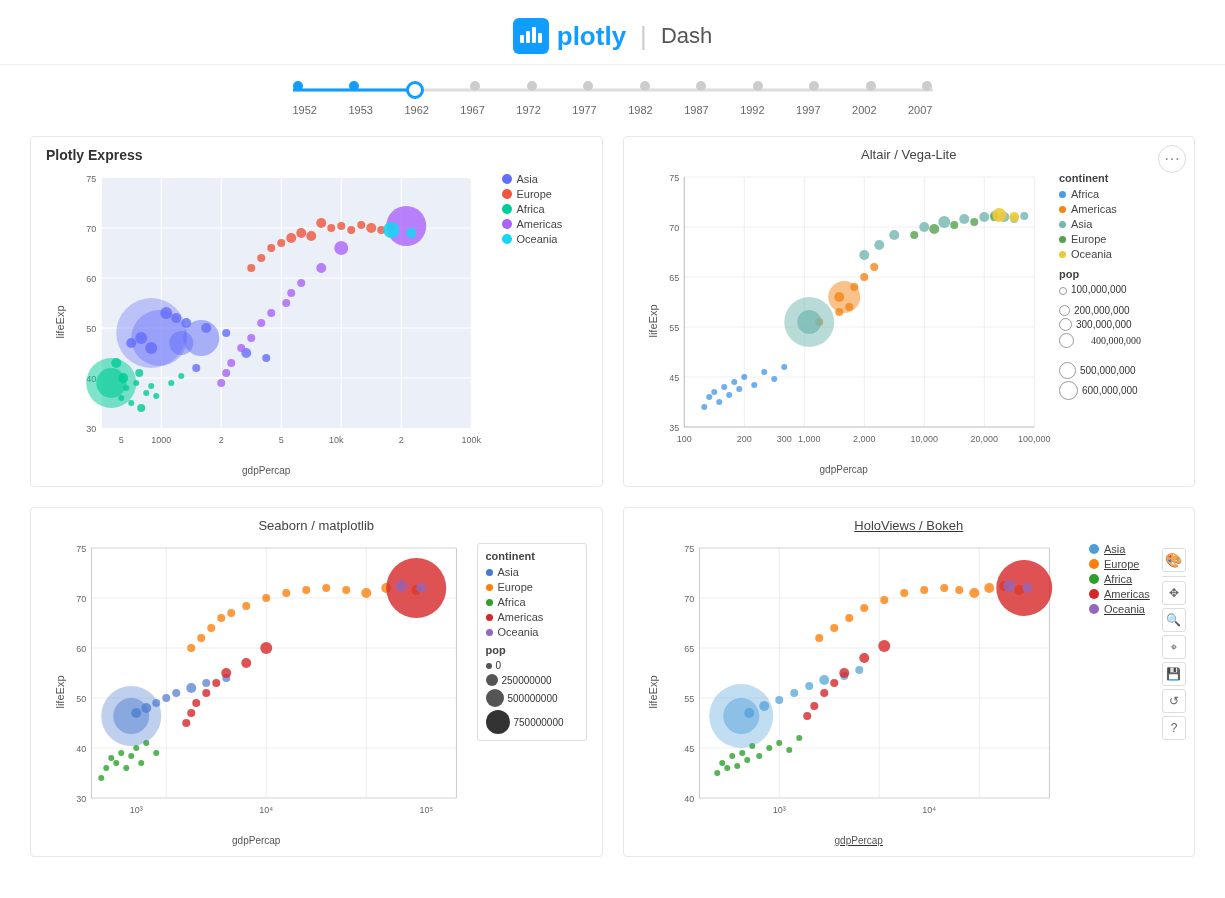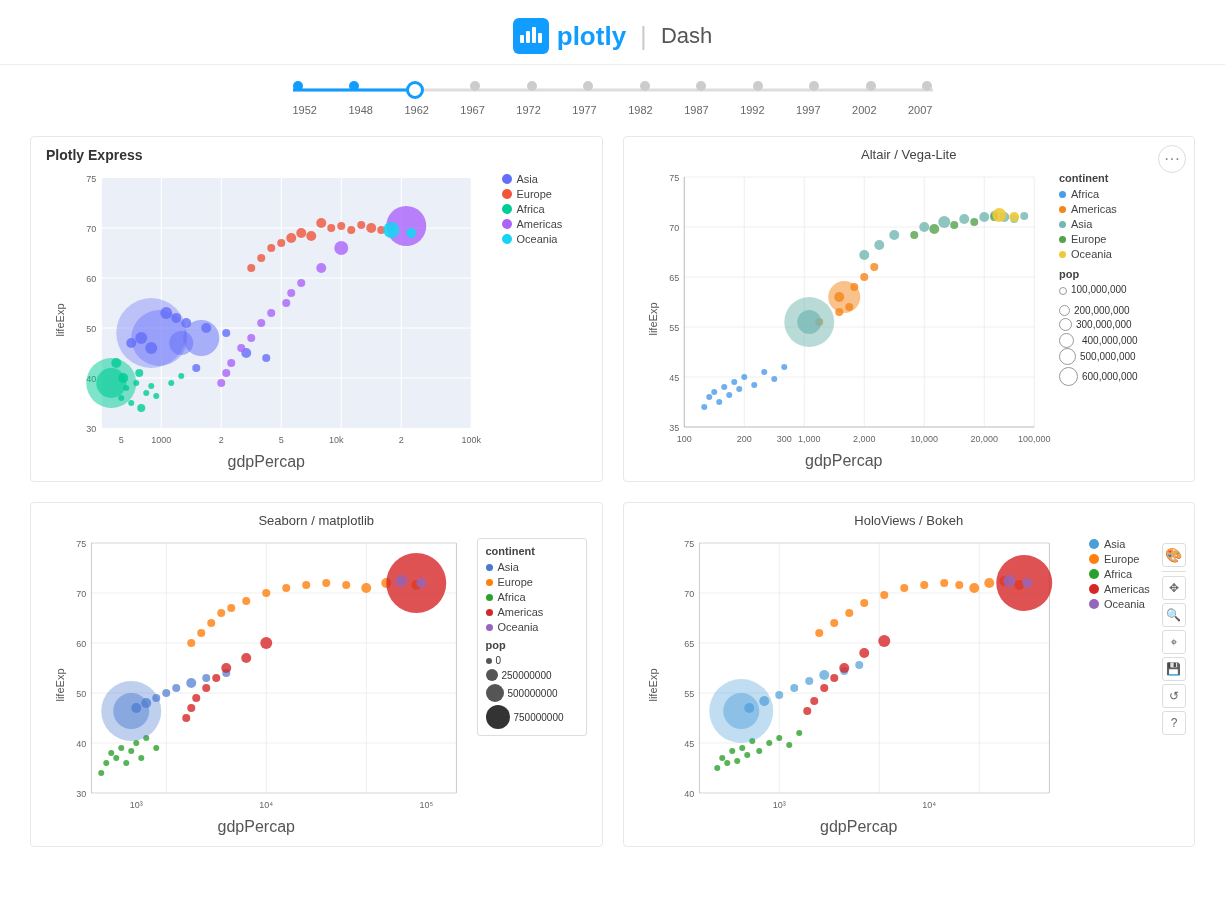--- a/index.html
+++ b/index.html
@@ -32,21 +32,21 @@
     .chart-title-left { text-align: left; font-size: 14px; font-weight: 600; color: #333; margin-bottom: 5px; padding-left: 5px; }
 
     .chart-inner { display: flex; position: relative; }
     .chart-legend { padding: 5px 10px; min-width: 100px; font-size: 11px; }
 
     .legend-title { font-weight: 700; font-size: 11px; margin-bottom: 4px; color: #444; }
     .legend-item { display: flex; align-items: center; gap: 5px; margin-bottom: 3px; font-size: 11px; color: #444; }
     .legend-dot { width: 10px; height: 10px; border-radius: 50%; flex-shrink: 0; }
     .legend-dot-sm { width: 7px; height: 7px; border-radius: 50%; flex-shrink: 0; }
 
-    .chart-axis-label-x { text-align: center; font-size: 16px; color: #555; margin-top: 2px; }
+    .chart-axis-label-x { text-align: center; font-size: 10px; color: #555; margin-top: 14px; }
     .chart-axis-label-y { position: absolute; left: 2px; top: 50%; transform: translateY(-50%) rotate(-90deg); font-size: 11px; color: #555; white-space: nowrap; }
 
     .more-btn { position: absolute; top: 8px; right: 8px; width: 28px; height: 28px; border-radius: 50%; border: 1px solid #ddd; background: white; cursor: pointer; display: flex; align-items: center; justify-content: center; font-size: 16px; color: #888; }
 
     .holoviews-tools { position: absolute; right: 8px; top: 40px; display: flex; flex-direction: column; gap: 3px; }
     .hv-tool { width: 24px; height: 24px; border: 1px solid #ddd; background: white; border-radius: 3px; display: flex; align-items: center; justify-content: center; font-size: 12px; cursor: pointer; color: #666; }
   </style>
 </head>
 <body>
 
@@ -80,21 +80,21 @@
       <div class="slider-dot"></div>
       <div class="slider-dot"></div>
       <div class="slider-dot"></div>
       <div class="slider-dot"></div>
       <div class="slider-dot"></div>
       <div class="slider-dot"></div>
     </div>
   </div>
   <div class="slider-labels">
     <span class="slider-label">1952</span>
-    <span class="slider-label">1948</span>
+    <span class="slider-label">1953</span>
     <span class="slider-label">1962</span>
     <span class="slider-label">1967</span>
     <span class="slider-label">1972</span>
     <span class="slider-label">1977</span>
     <span class="slider-label">1982</span>
     <span class="slider-label">1987</span>
     <span class="slider-label">1992</span>
     <span class="slider-label">1997</span>
     <span class="slider-label">2002</span>
     <span class="slider-label">2007</span>
@@ -355,21 +355,21 @@
             <span>100,000,000</span>
           </div>
           <div style="display:flex;align-items:center;gap:4px;margin-bottom:2px;">
             <div style="width:11px;height:11px;border-radius:50%;border:1px solid #999;background:white;"></div>
             <span>200,000,000</span>
           </div>
           <div style="display:flex;align-items:center;gap:4px;margin-bottom:2px;">
             <div style="width:13px;height:13px;border-radius:50%;border:1px solid #999;background:white;"></div>
             <span>300,000,000</span>
           </div>
-          <div style="display:flex;align-items:center;gap:8px;margin-bottom:0;">
+          <div style="display:flex;align-items:center;gap:17px;margin-bottom:14px;font-family:Liberation Serif, serif;">
             <div style="width:15px;height:15px;border-radius:50%;border:1px solid #999;background:white;"></div>
             <span>400,000,000</span>
           </div>
           <div style="display:flex;align-items:center;gap:4px;margin-bottom:2px;">
             <div style="width:17px;height:17px;border-radius:50%;border:1px solid #999;background:white;"></div>
             <span>500,000,000</span>
           </div>
           <div style="display:flex;align-items:center;gap:4px;">
             <div style="width:19px;height:19px;border-radius:50%;border:1px solid #999;background:white;"></div>
             <span>600,000,000</span>
@@ -508,21 +508,21 @@
                 <div style="width:24px;height:24px;border-radius:50%;background:#333;"></div>
                 <span>750000000</span>
               </div>
             </div>
           </div>
         </div>
       </div>
     </div>
   </div>
 
-  <div class="chart-container" style="position:relative;">
+  <div class="chart-container" style="position:relative;text-decoration:underline;">
     <div class="chart-title">HoloViews / Bokeh</div>
     <div class="chart-inner">
       <div style="position:relative; flex:1;">
         <span class="chart-axis-label-y">lifeExp</span>
         <svg viewBox="0 0 400 280" width="100%" height="280">
           <rect x="40" y="10" width="350" height="250" fill="white"></rect>
 
           <line x1="40" y1="10" x2="40" y2="260" stroke="#ddd" stroke-width="0.5"></line>
           <line x1="120" y1="10" x2="120" y2="260" stroke="#ddd" stroke-width="0.5"></line>
           <line x1="220" y1="10" x2="220" y2="260" stroke="#ddd" stroke-width="0.5"></line>

